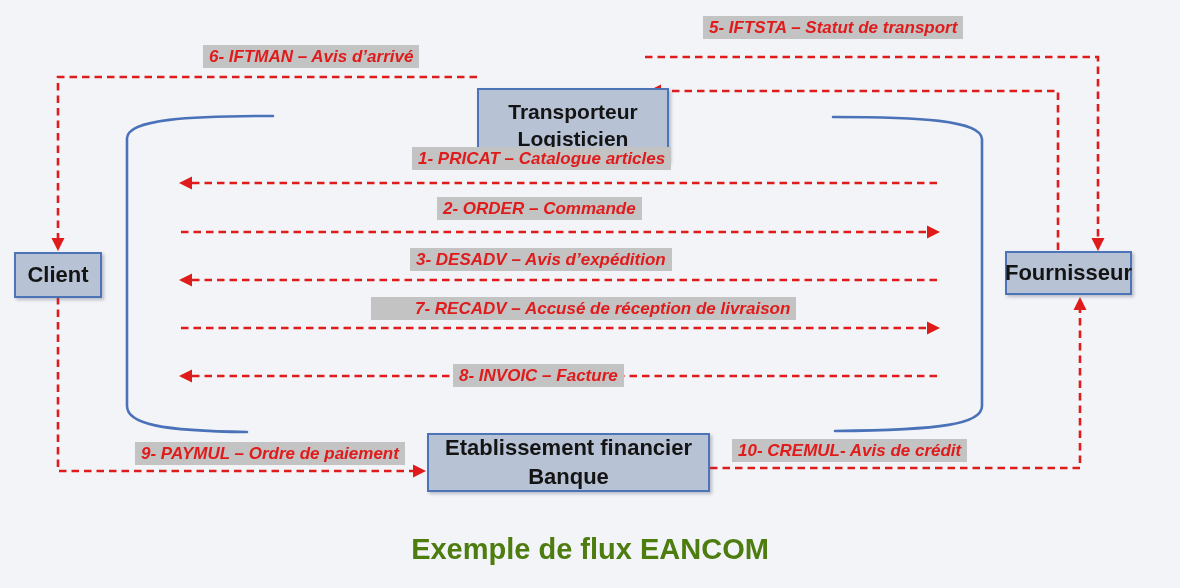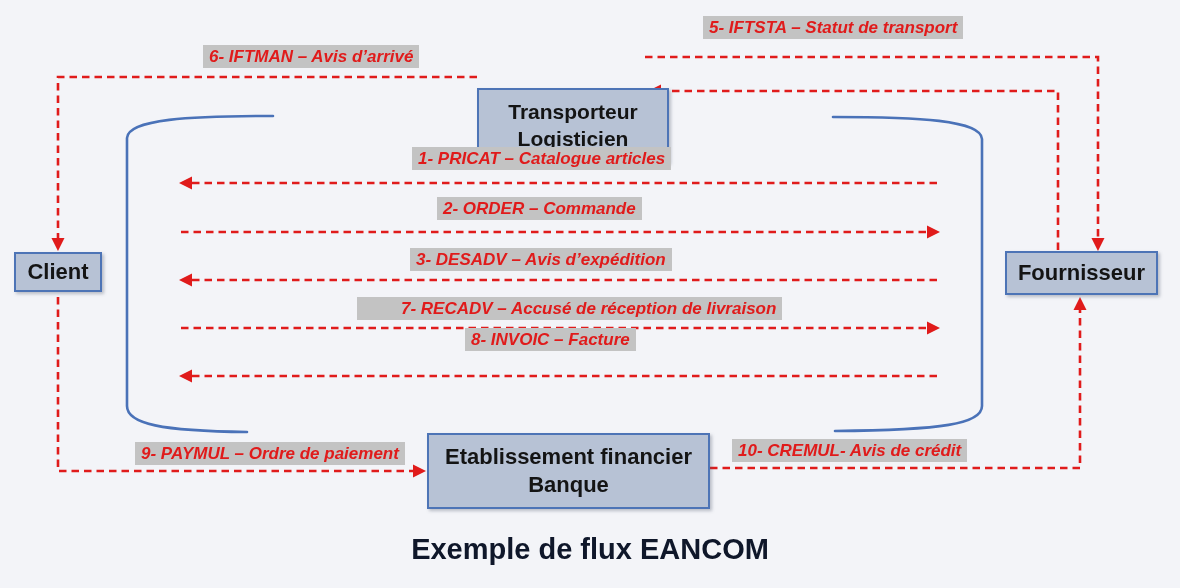--- a/index.html
+++ b/index.html
@@ -17,36 +17,36 @@
     box-shadow:2px 2px 3px rgba(80,90,110,0.35);
   }
   .entity .ln { display:block; white-space:nowrap; }
   .flow-label {
     position:absolute; background:#c3c3c3; color:#e01b1b;
     font-weight:bold; font-style:italic; font-size:17px; line-height:21px;
     padding:1px 6px; white-space:nowrap;
   }
   .diagram-title {
     position:absolute; left:0; top:533px; width:100%;
-    text-align:center; font-weight:bold; font-size:29px; color:#0f172a;
+    text-align:center; font-weight:bold; font-size:29px; color:#4d7c0f;
   }
   
   .entity.transporteur { left:477px; top:40px;  width:192px; height:75px; font-size:21px;margin-top:48px; }
-  .entity.client       { left:14px;  top:252px; width:88px;  height:40px; font-size:22px; }
-  .entity.fournisseur  { left:1005px;top:251px; width:153px; height:44px; font-size:22px; }
-  .entity.banque       { left:427px; top:433px; width:283px; height:76px; font-size:22px; }
+  .entity.client       { left:14px;  top:252px; width:88px;  height:46px; font-size:22px; }
+  .entity.fournisseur  { left:1005px;top:251px; width:127px; height:44px; font-size:22px; }
+  .entity.banque       { left:427px; top:433px; width:283px; height:59px; font-size:22px; }
   
   .lbl-iftman { left:203px; top:45px;  }
   .lbl-iftsta { left:703px; top:16px;  }
   .lbl-iftmin { left:700px; top:65px;  }
   .lbl-pricat { left:412px; top:147px; }
   .lbl-order  { left:437px; top:197px; }
   .lbl-desadv { left:410px; top:248px; }
-  .lbl-recadv { left:357px; top:297px;padding-left:44px; }
-  .lbl-invoic { left:453px; top:328px;margin-left:12px; }
+  .lbl-recadv { left:371px; top:297px;padding-left:44px; }
+  .lbl-invoic { left:453px; top:364px; }
   .lbl-paymul { left:120px; top:442px;margin-left:15px; }
   .lbl-cremul { left:732px; top:439px; }
 </style>
 </head>
 <body>
 
 <div class="stage">
 
   <svg class="arrow-layer" width="1180" height="588" viewBox="0 0 1180 588" xmlns="http://www.w3.org/2000/svg">
     <defs>

